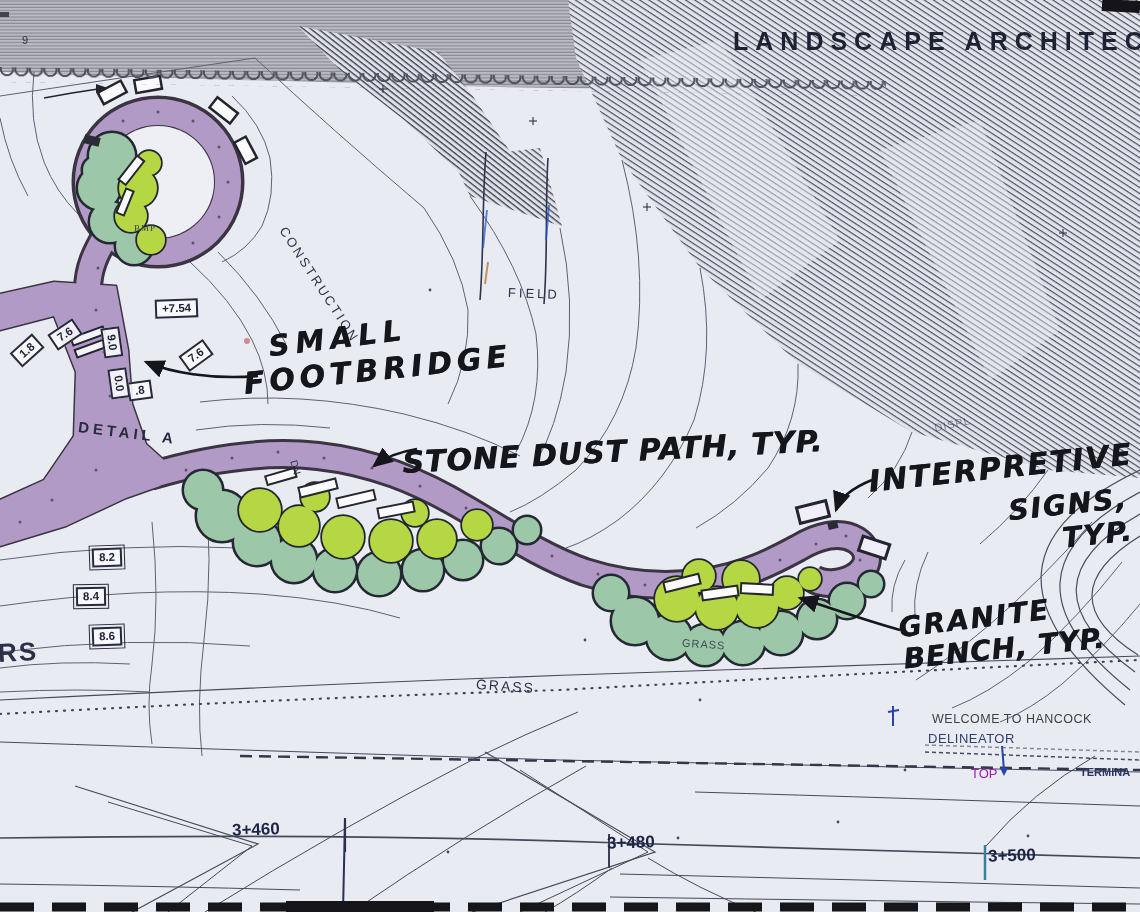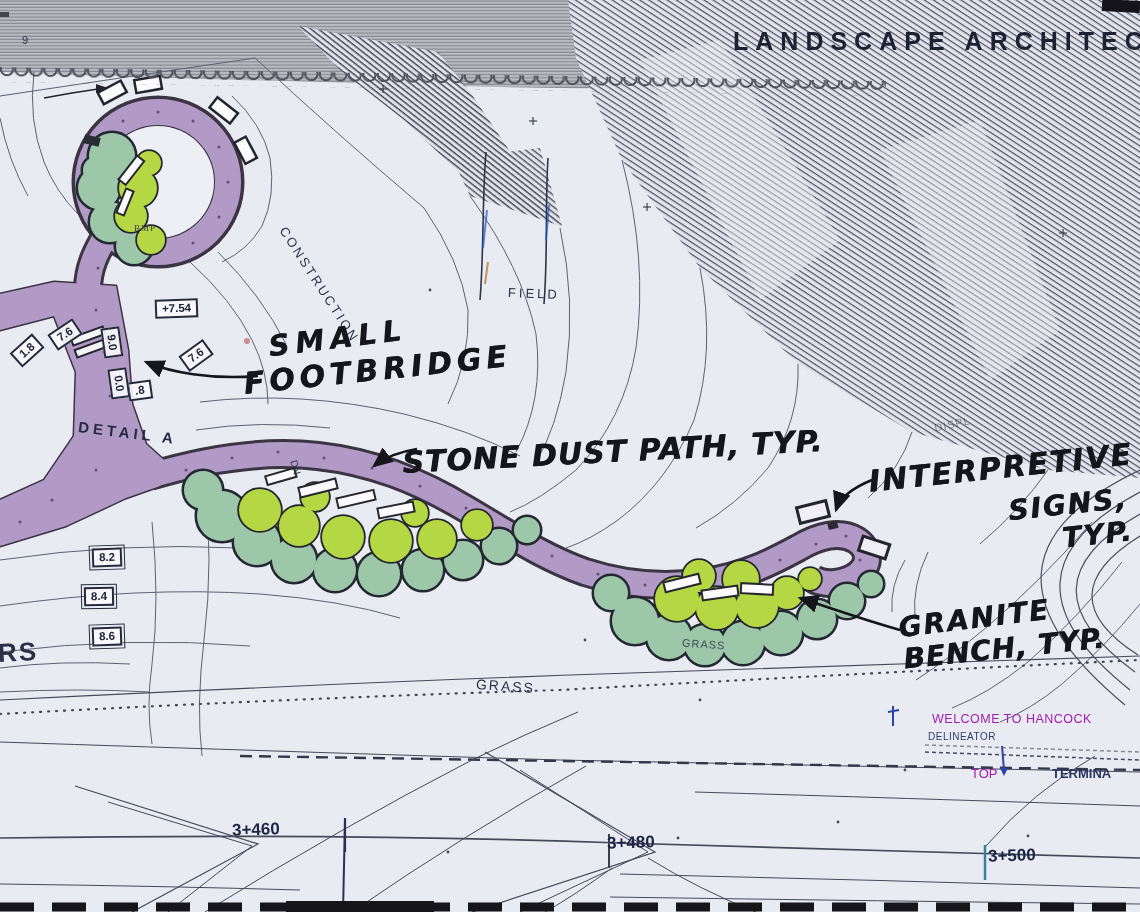--- a/index.html
+++ b/index.html
@@ -15,40 +15,40 @@
   .title{left:733px;top:27px;font-size:25px;font-weight:700;letter-spacing:7px;color:#1d2233;}
   .construction{left:289px;top:224px;font-size:13px;letter-spacing:2.5px;transform:rotate(57deg);transform-origin:0 0;}
   .field{left:508px;top:286px;font-size:13px;letter-spacing:3px;transform:rotate(2deg);}
   .grass-main{left:476px;top:678px;font-size:14px;letter-spacing:2px;transform:rotate(4deg);}
   .grass-right{left:682px;top:638px;font-size:11px;letter-spacing:1px;transform:rotate(4deg);opacity:.85;}
   .detail-a{left:78px;top:424px;font-size:15px;letter-spacing:4px;font-weight:600;transform:rotate(7deg);color:#262b40;}
   .rs{left:-2px;top:637px;font-size:26px;font-weight:700;letter-spacing:2px;transform:rotate(-3deg);color:#2b3048;}
   .bmp{left:134px;top:223px;font-size:9px;letter-spacing:1px;color:#3c4055;font-family:Liberation Serif, serif;}
   .dn{left:299px;top:459px;font-size:10px;transform:rotate(75deg);transform-origin:0 0;color:#2f3348;}
   .displ{left:934px;top:418px;font-size:11px;letter-spacing:1px;transform:rotate(-12deg);opacity:.55;}
-  .welcome{left:932px;top:712px;font-size:12.5px;letter-spacing:.5px;color:#a21caf;}
-  .delineator{left:928px;top:731px;font-size:10px;letter-spacing:.5px;color:#323d6b;}
+  .welcome{left:932px;top:712px;font-size:12.5px;letter-spacing:.5px;color:#404040;}
+  .delineator{left:928px;top:731px;font-size:13px;letter-spacing:.5px;color:#323d6b;}
   .top-lbl{left:971px;top:766px;font-size:13px;color:#a21caf;}
-  .terminal{left:1052px;top:766px;font-size:13px;font-weight:600;color:#2b3560;}
+  .terminal{left:1080px;top:766px;font-size:11px;font-weight:600;color:#2b3560;}
   .nine{left:22px;top:34px;font-size:11px;color:#2f3348;}
   .station{font-size:17px;font-weight:700;color:var(--station_blue,#1d2546);transform:rotate(-2deg);}
   .st1{left:232px;top:820px;} .st2{left:607px;top:833px;} .st3{left:988px;top:846px;}
   
   .ebox{position:absolute;z-index:4;border:2px solid #262a3a;background:rgba(248,248,252,.92);
         color:#20243a;font-size:11.5px;font-weight:700;padding:1px 5px;line-height:1.1;}
   .ebox.dbl{outline:1.5px solid #262a3a;outline-offset:2px;background:rgba(248,248,252,.96);}
   .e0{left:155px;top:299px;transform:rotate(-2deg);}
   .e1{left:181px;top:346px;transform:rotate(-36deg);}
   .e2{left:12px;top:341px;transform:rotate(-42deg);}
   .e3{left:128px;top:381px;transform:rotate(-8deg);}
   .e4{left:97px;top:333px;transform:rotate(82deg);}
   .e5{left:104px;top:374px;transform:rotate(82deg);}
   .e6{left:50px;top:325px;transform:rotate(-34deg);}
   .e7{left:92px;top:548px;transform:rotate(-2deg);}
-  .e8{left:84px;top:587px;transform:rotate(-1deg);}
+  .e8{left:76px;top:587px;transform:rotate(-1deg);}
   .e9{left:92px;top:627px;transform:rotate(-2deg);}
   
   .hand{position:absolute;z-index:5;font-family:"DejaVu Sans",sans-serif;font-style:italic;font-weight:700;
         color:var(--ink_hand,#15151c);text-shadow:.6px 0 currentColor;white-space:nowrap;}
   .hw-small{left:268px;top:321px;font-size:29px;letter-spacing:6px;transform:rotate(-7deg);}
   .hw-footbridge{left:243px;top:352px;font-size:30px;letter-spacing:5px;transform:rotate(-6deg);}
   .hw-stone{left:402px;top:434px;font-size:30px;letter-spacing:1px;transform:rotate(-3deg);}
   .hw-interp1{left:868px;top:450px;font-size:30px;letter-spacing:2px;transform:rotate(-6deg);}
   .hw-interp2{left:1008px;top:488px;font-size:28px;letter-spacing:2px;transform:rotate(-6deg);}
   .hw-interp3{left:1062px;top:518px;font-size:28px;letter-spacing:2px;transform:rotate(-6deg);}

